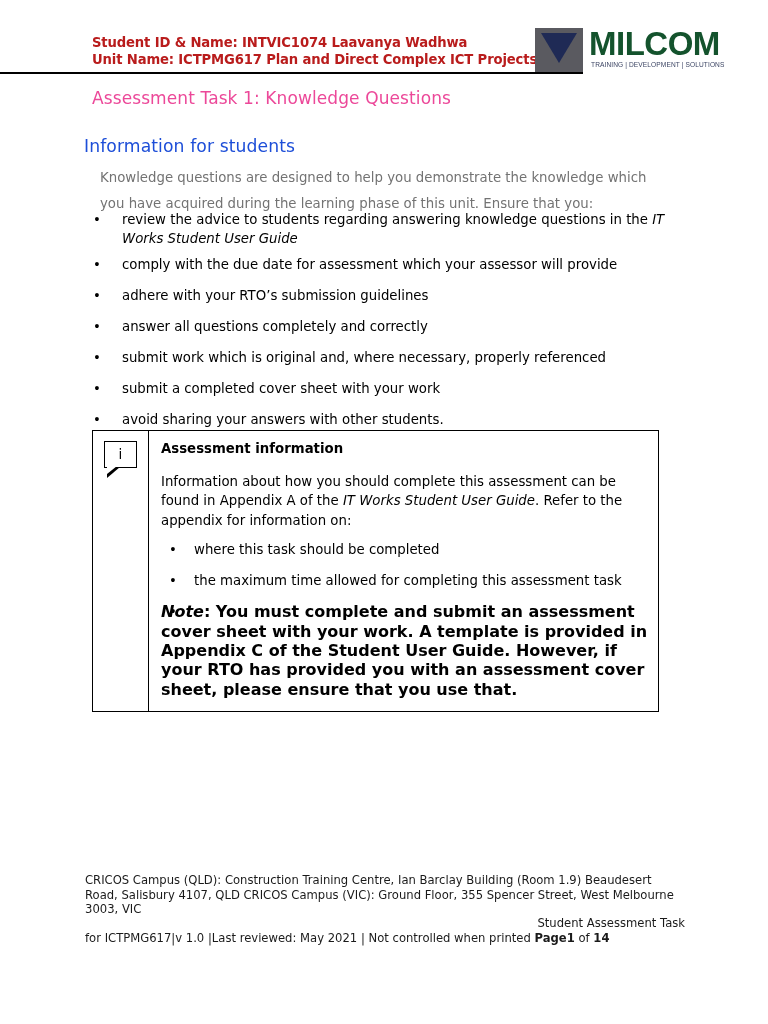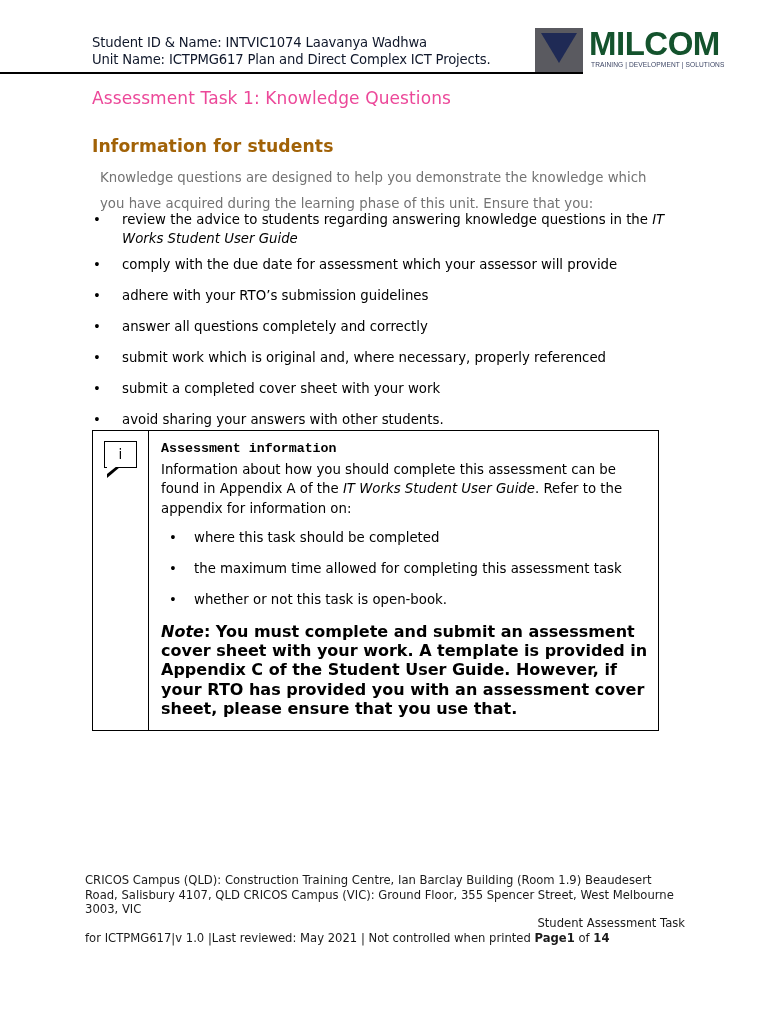--- a/index.html
+++ b/index.html
@@ -31,24 +31,24 @@
     top: 28px;
     width: 624px;
     height: 48px;
   }
   .header-text {
     position: absolute;
     left: 0;
     top: 7px;
     width: 470px;
     font-size: 13.2px;
-    font-weight: normal;
+    font-weight: bold;
     line-height: 16.5px;
     letter-spacing: -0.15px;
-    color: #0f172a;
+    color: #b91c1c;
     white-space: nowrap;
   }
   .header-text div { white-space: nowrap; }
 
   .header-rule {
     position: absolute;
     left: 0;
     top: 72px;
     width: 583px;
     height: 0;
@@ -105,25 +105,25 @@
     left: 92px;
     top: 88px;
     font-size: 17px;
     font-weight: normal;
     color: #ec4899;
     letter-spacing: 0.1px;
     white-space: nowrap;
   }
   .h2 {
     position: absolute;
-    left: 92px;
+    left: 84px;
     top: 136px;
     font-size: 17.2px;
-    font-weight: bold;
-    color: #a16207;
+    font-weight: normal;
+    color: #1d4ed8;
     letter-spacing: 0.1px;
     white-space: nowrap;
   }
 
   
   .intro {
     position: absolute;
     left: 92px;
     top: 165px;
     width: 565px;
@@ -218,22 +218,21 @@
 
   .infobox-body {
     flex: 1 1 auto;
     box-sizing: border-box;
     padding: 8px 10px 12px 12px;
   }
   .infobox-title {
     font-size: 13.3px;
     font-weight: bold;
     line-height: 19px;
-    margin-bottom: 2px;
-    font-family: Liberation Mono, monospace;
+    margin-bottom: 14px;
   }
   .infobox-para {
     font-size: 13.3px;
     line-height: 19.3px;
     margin-bottom: 10px;
   }
   .infobox-bullets { margin: 0 0 8px 0; }
   .ib-row {
     position: relative;
     padding-left: 33px;
@@ -366,21 +365,20 @@
         <div class="ib-row">
           <span class="dot">•</span>
           <span>where this task should be completed</span>
         </div>
         <div class="ib-row">
           <span class="dot">•</span>
           <span>the maximum time allowed for completing this assessment task</span>
         </div>
         <div class="ib-row">
           <span class="dot">•</span>
-          <span>whether or not this task is open-book.</span>
         </div>
       </div>
 
       <div class="infobox-note"><em class="it">Note</em><span>: You must complete and submit an assessment cover sheet with your work. A template is provided in Appendix C of the Student User Guide. However, if your RTO has provided you with an assessment cover sheet, please ensure that you use that.</span></div>
     </div>
   </div>
 
   <div class="footer">
     <div class="footer-block2">CRICOS Campus (QLD): Construction Training Centre, Ian Barclay Building (Room 1.9) Beaudesert Road, Salisbury 4107, QLD CRICOS Campus (VIC): Ground Floor, 355 Spencer Street, West Melbourne 3003, VIC</div>
     <div class="footer-rightline">Student Assessment Task</div>

